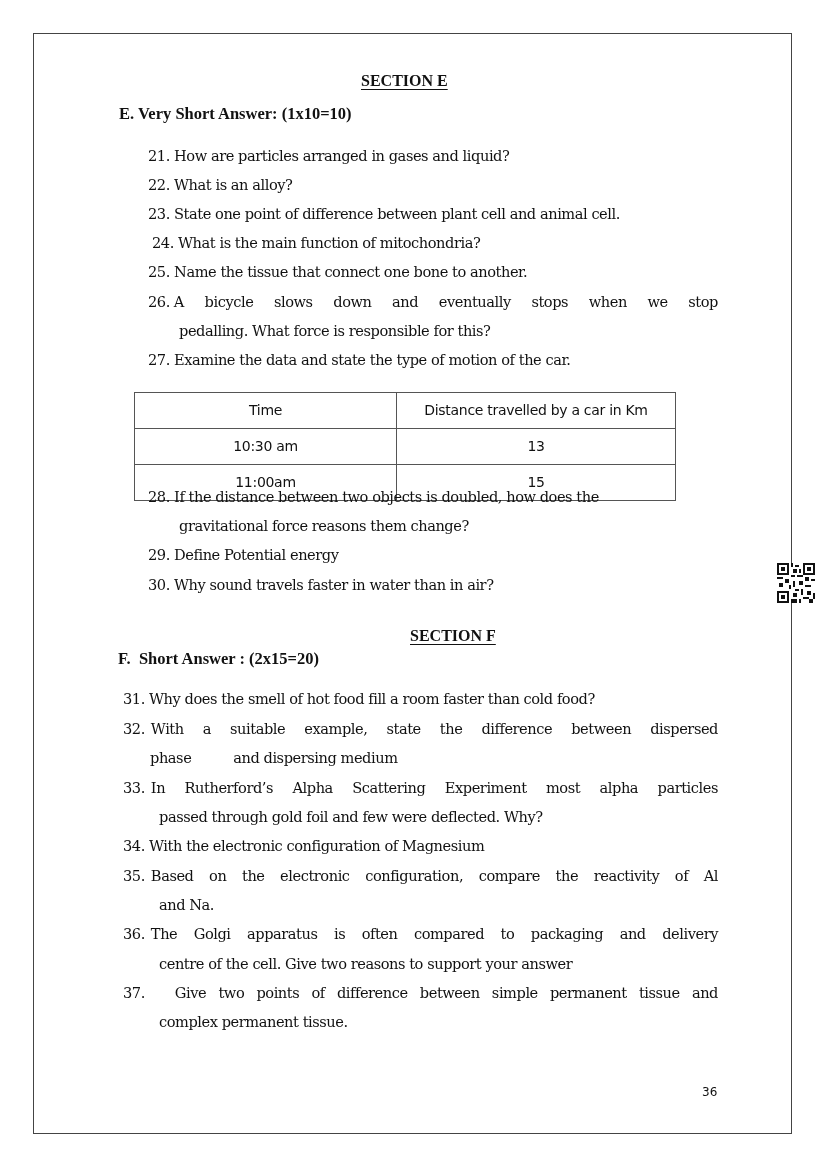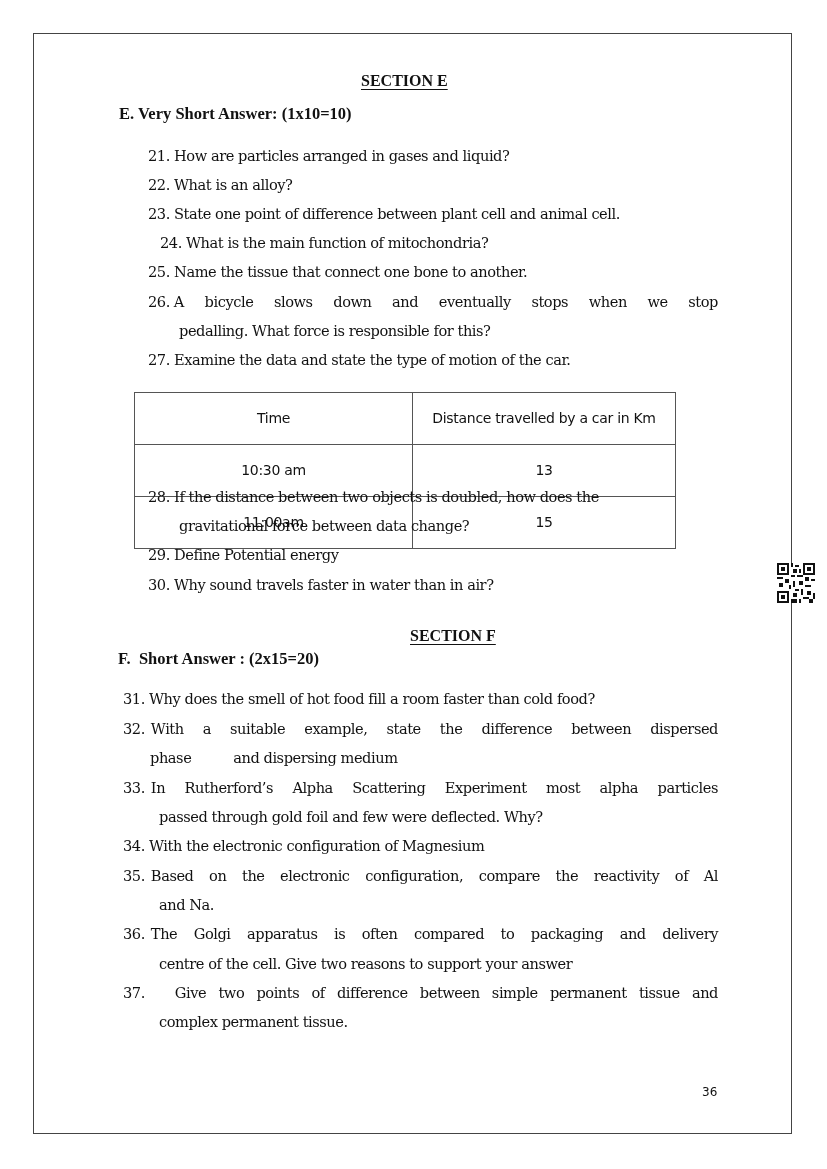--- a/index.html
+++ b/index.html
@@ -10,21 +10,21 @@
   .abs { position: absolute; white-space: nowrap; }
   .section-title { font-family: "Liberation Serif", serif; font-weight: bold; font-size: 16px;
                    text-decoration: underline; text-underline-offset: 3px; }
   .section-head { font-family: "Liberation Serif", serif; font-weight: bold; font-size: 16.5px; }
   .q { font-family: "DejaVu Serif", serif; font-size: 14.6px; letter-spacing: -0.45px; }
   .justify { white-space: normal; text-align: justify; text-align-last: justify; }
   table.data-table { position: absolute; left: 134px; top: 392px; width: 542px;
                      border-collapse: collapse; font-family: "DejaVu Sans", sans-serif;
                      font-size: 14px; letter-spacing: -0.3px; }
   table.data-table td, table.data-table th { border: 1px solid #555; text-align: center;
-                     font-weight: normal; height: 19px; padding: 16px; line-height: 19px; }
+                     font-weight: normal; height: 19px; padding: 8px; line-height: 19px; }
   .qr { position: absolute; left: 777px; top: 563px; width: 38px; height: 40px; }
   .page-number { font-family: "DejaVu Sans", sans-serif; font-size: 12px; }
 </style>
 </head>
 <body>
 
 <div class="page-border"></div>
 
 <div class="abs section-title" style="left:361px; top:72px;">SECTION E</div>
 <div class="abs section-head" style="left:119px; top:104px;">E. Very Short Answer: (1x10=10)</div>
@@ -34,21 +34,21 @@
   <span>How are particles arranged in gases and liquid?</span>
 </div>
 <div class="abs q" style="left:148px; top:176px;">
   <span>22.</span>
   <span>What is an alloy?</span>
 </div>
 <div class="abs q" style="left:148px; top:205px;">
   <span>23.</span>
   <span>State one point of difference between plant cell and animal cell.</span>
 </div>
-<div class="abs q" style="left:160px; top:234px;">
+<div class="abs q" style="left:152px; top:234px;">
   <span>24.</span>
   <span>What is the main function of mitochondria?</span>
 </div>
 <div class="abs q" style="left:148px; top:263px;">
   <span>25.</span>
   <span>Name the tissue that connect one bone to another.</span>
 </div>
 <div class="abs q" style="left:148px; top:293px; width:570px;">
   <div style="display:flex;">
     <span style="margin-right:4px;">26.</span>
@@ -75,21 +75,21 @@
     <td>11:00am</td>
     <td>15</td>
   </tr>
 </tbody>
   </table>
 
 <div class="abs q" style="left:148px; top:488px;">
   <span>28.</span>
   <span>If the distance between two objects is doubled, how does the</span>
 </div>
-<div class="abs q" style="left:179px; top:517px;">gravitational force between data change?</div>
+<div class="abs q" style="left:179px; top:517px;">gravitational force reasons them change?</div>
 <div class="abs q" style="left:148px; top:546px;">
   <span>29.</span>
   <span>Define Potential energy</span>
 </div>
 <div class="abs q" style="left:148px; top:576px;">
   <span>30.</span>
   <span>Why sound travels faster in water than in air?</span>
 </div>
 
 <svg class="qr" viewBox="0 0 19 20" shape-rendering="crispEdges">

